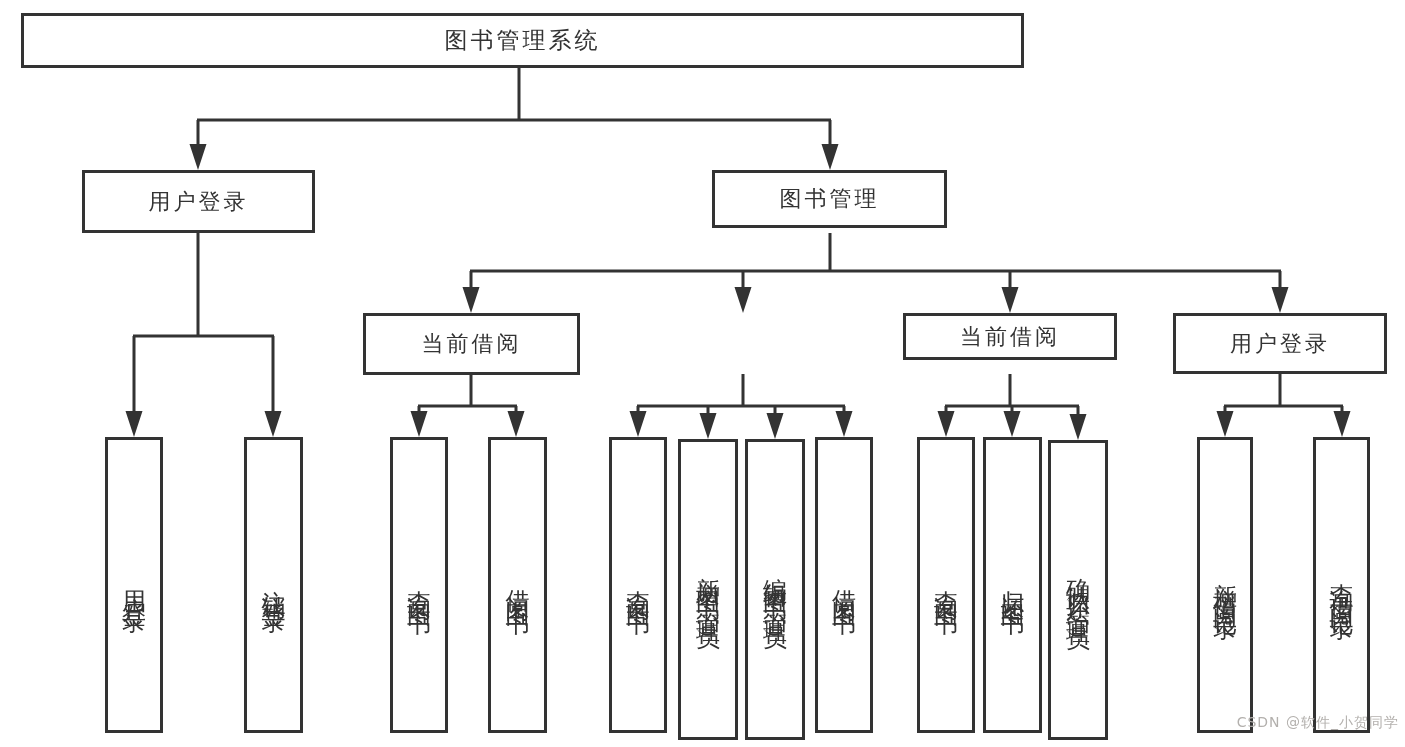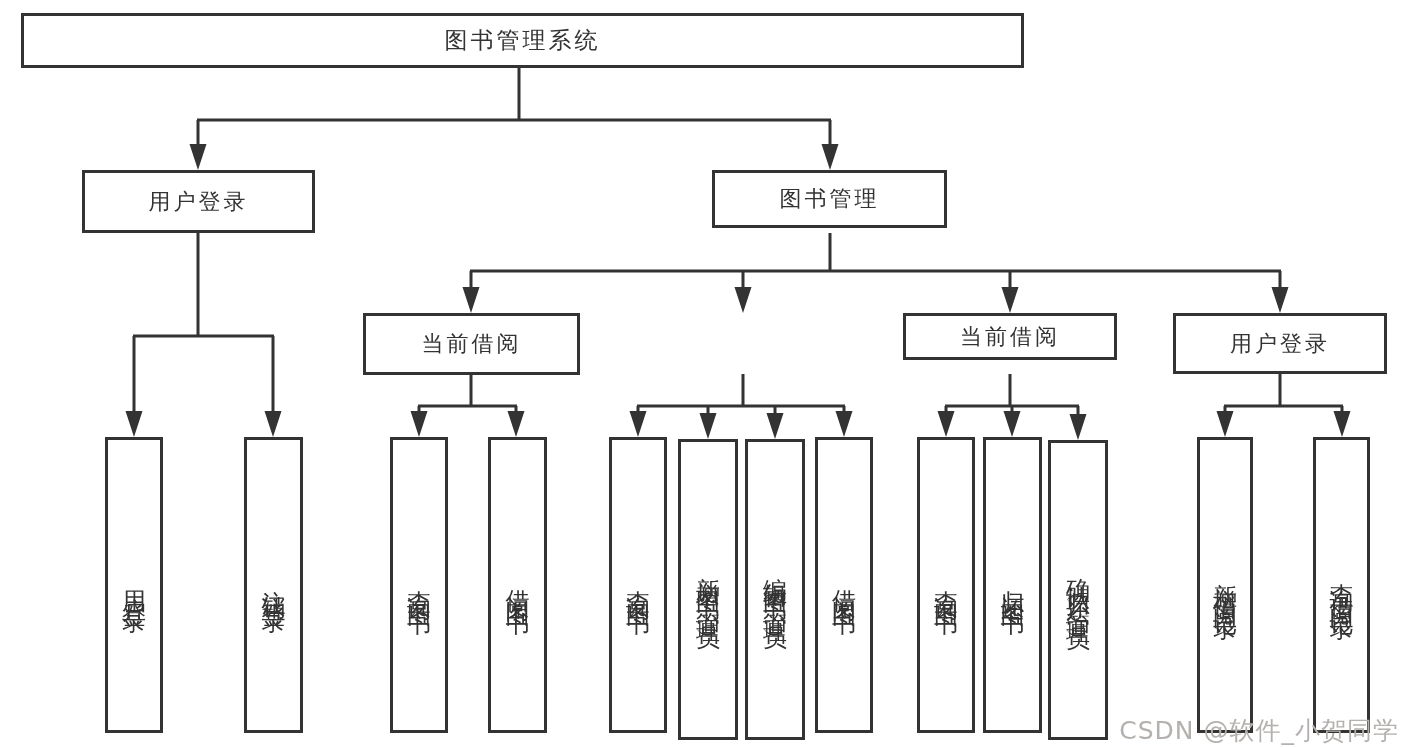--- a/index.html
+++ b/index.html
@@ -47,21 +47,21 @@
     text-orientation: mixed;
     font-size: 24px;
     letter-spacing: 7px;
     line-height: 1;
     white-space: nowrap;
   }
   #watermark {
     position: absolute;
     top: 714px;
     right: 6px;
-    font-size: 25px;
+    font-size: 14px;
     letter-spacing: 1px;
     color: #b3b0ad;
     white-space: nowrap;
   }
 </style>
 </head>
 <body>
 
 <div id="canvas">
 

